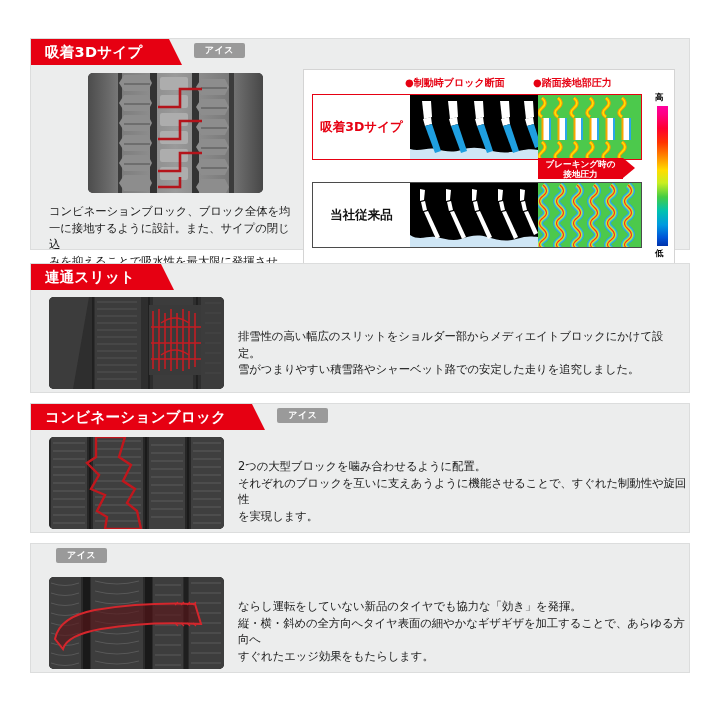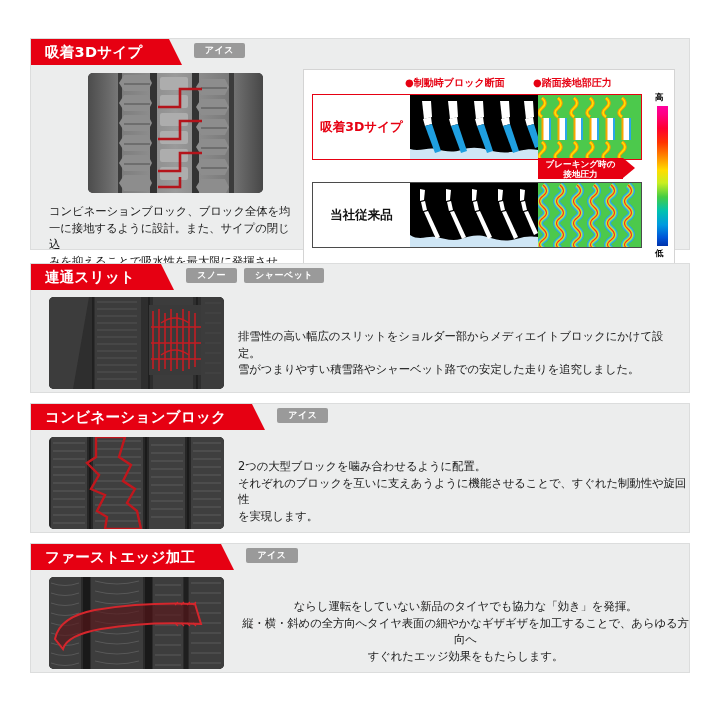--- a/index.html
+++ b/index.html
@@ -159,21 +159,21 @@
   #sec2{top:263px;height:130px;font-family:Liberation Serif, serif;}
   #sec2 .tire{left:18px;top:7px;width:175px;height:92px;}
   #sec2 .bodytext{left:207px;top:38px;width:440px;}
 
   #sec3{top:403px;height:130px;}
   #sec3 .tire{left:18px;top:7px;width:175px;height:92px;}
   #sec3 .bodytext{left:207px;top:28px;width:450px;}
 
   #sec4{top:543px;height:130px;}
   #sec4 .tire{left:18px;top:7px;width:175px;height:92px;}
-  #sec4 .bodytext{left:207px;top:28px;width:455px;text-align:center;}
+  #sec4 .bodytext{left:207px;top:28px;width:455px;}
 </style>
 </head>
 <body>
 
 <div class="page">
 
   <div class="section" id="sec1">
     <div class="sec-head">
       <div class="banner">吸着3Dサイプ</div>
       <div class="badges">
@@ -428,24 +428,20 @@
           <div class="bar"></div>
           <span class="lab lo">低</span>
         </div>
       </div>
     </div>
   </div>
 
   <div class="section" id="sec2">
     <div class="sec-head">
       <div class="banner">連通スリット</div>
-      <div class="badges">
-        <span class="badge">スノー</span>
-        <span class="badge">シャーベット</span>
-      </div>
     </div>
     <div class="sec-body">
       <div class="tire">
         <svg class="tread" viewBox="0 0 175 92" preserveAspectRatio="none">
           <rect width="175" height="92" fill="#2e2e2e"></rect>
           <g fill="#3c3c3c">
             <path d="M0 0h40l-16 92H0z"></path>
               <path d="M46 0h46v92H46z"></path>
               <path d="M104 0h40v92h-40z"></path>
               <path d="M152 0h23v92h-23z"></path>
@@ -506,21 +502,20 @@
         </svg>
       </div>
       <div class="bodytext">2つの大型ブロックを噛み合わせるように配置。
 それぞれのブロックを互いに支えあうように機能させることで、すぐれた制動性や旋回性
 を実現します。</div>
     </div>
   </div>
 
   <div class="section" id="sec4">
     <div class="sec-head">
-      <div class="banner">ファーストエッジ加工</div>
       <div class="badges">
         <span class="badge">アイス</span>
       </div>
     </div>
     <div class="sec-body">
       <div class="tire">
         <svg class="tread" viewBox="0 0 175 92" preserveAspectRatio="none">
           <rect width="175" height="92" fill="#2b2b2b"></rect>
           <g fill="#3d3d3d">
             <rect x="0" y="0" width="32" height="92"></rect>

